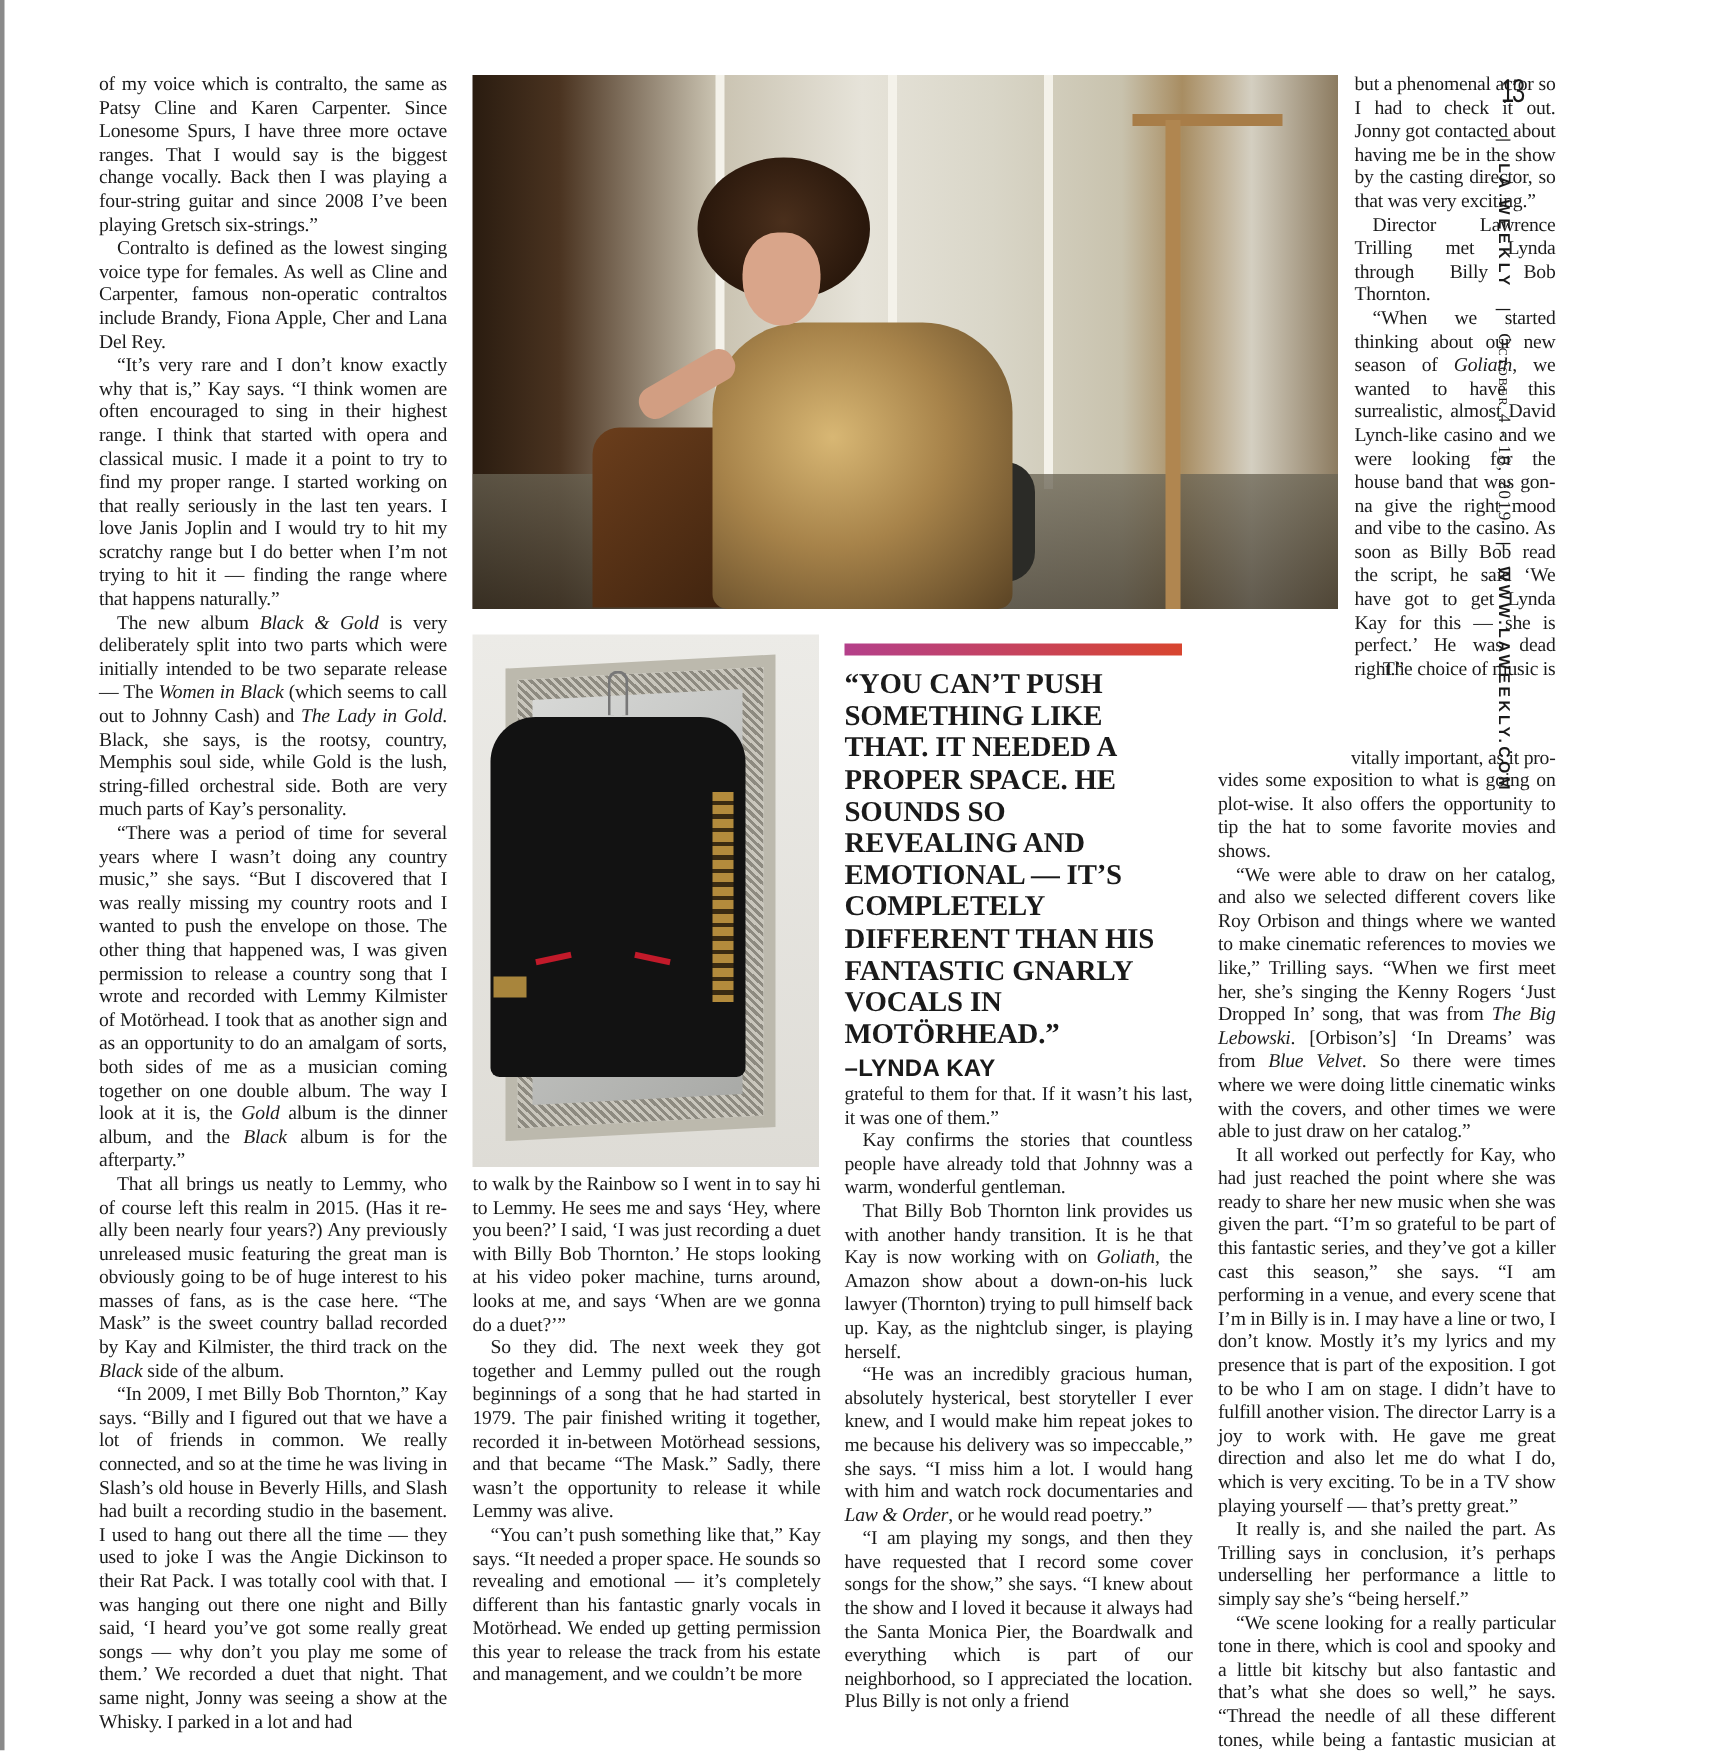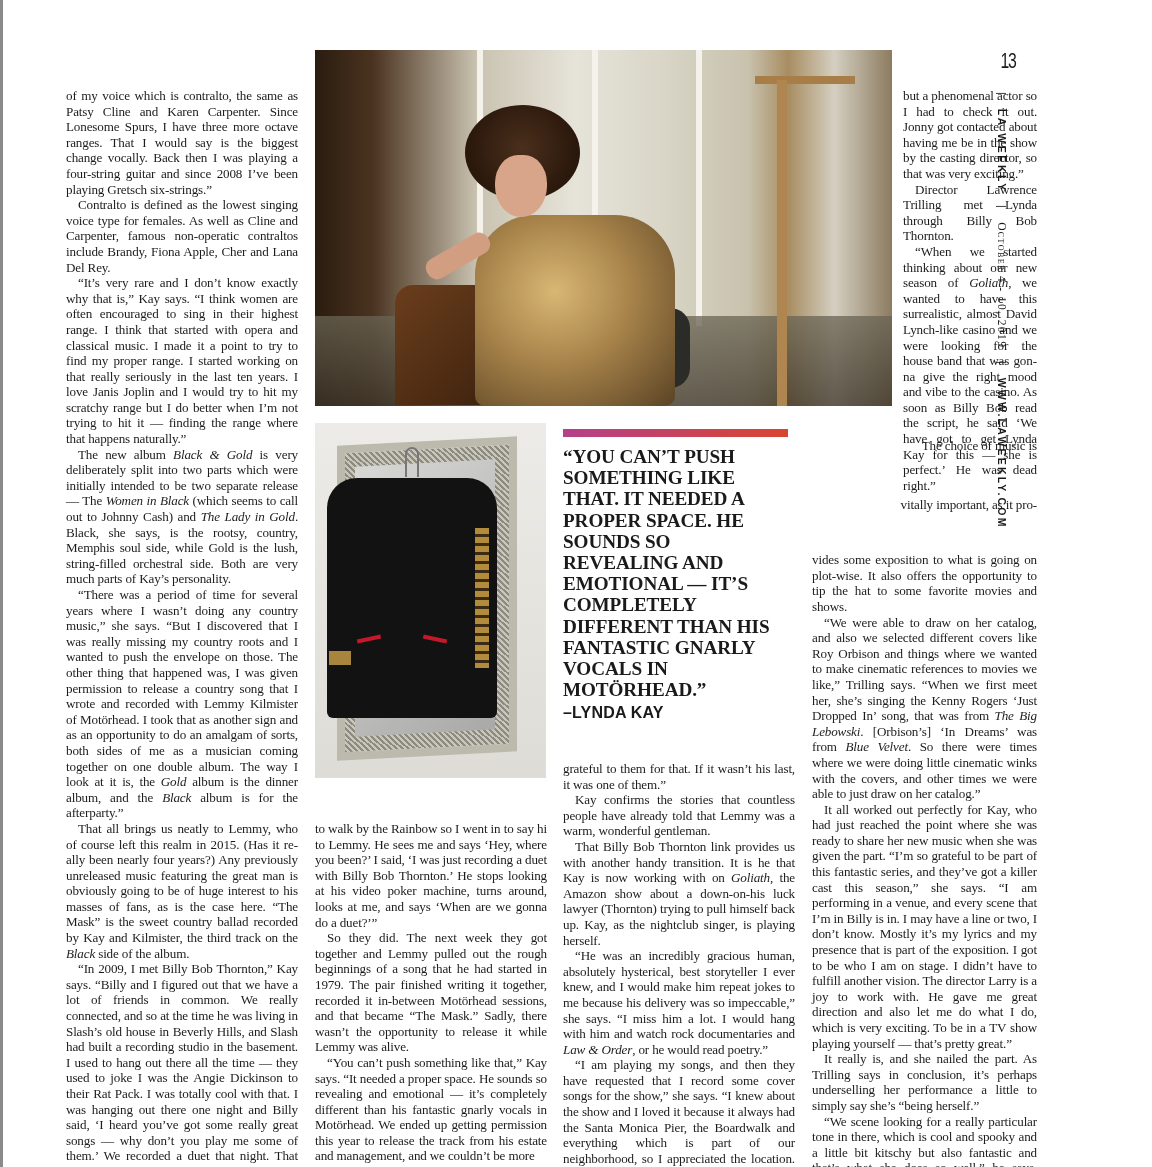--- a/index.html
+++ b/index.html
@@ -1,21 +1,21 @@
 <!DOCTYPE html>
 <html><head>
 <meta charset="utf-8">
 <style>
   * { box-sizing: border-box; margin: 0; padding: 0; }
   html, body { width: 1152px; height: 1167px; background: #ffffff; overflow: hidden; }
   body { position: relative; font-family: "Liberation Serif", "DejaVu Serif", serif; color: #1c1c1c; }
   .edge-line { position: absolute; left: 0; top: 0; width: 3px; height: 1167px; background: #8a8a8a; }
   .col { position: absolute; font-size: 13.1px; line-height: 15.6px; text-align: justify; hyphens: manual; letter-spacing: -0.15px; }
   .col p { text-indent: 12px; }
-  .col p.noindent { text-indent: 0; margin-top: 40px; }
+  .col p.noindent { text-indent: 0; }
   .col em { font-style: italic; }
   #col1 { left: 66px; top: 48px; width: 232px; }
   #col2 { left: 315px; top: 781px; width: 232px; }
   #col3 { left: 563px; top: 721px; width: 232px; }
   #col4top { left: 903px; top: 48px; width: 134px; }
   #col4bot { left: 812px; top: 428px; width: 225px; }
   #col4bot p.right { text-align: right; text-indent: 0; margin-top: 43px; }
   #col4bot p.gap { margin-top: 30px; }
 
   .photo { position: absolute; overflow: hidden; }
@@ -103,21 +103,21 @@
 </div>
 
 <div class="col" id="col2">
   <p class="noindent">to walk by the Rainbow so I went in to say hi to Lemmy. He sees me and says ‘Hey, where you been?’ I said, ‘I was just recording a duet with Billy Bob Thornton.’ He stops looking at his video poker machine, turns around, looks at me, and says ‘When are we gonna do a duet?’”</p>
   <p>So they did. The next week they got together and Lemmy pulled out the rough beginnings of a song that he had started in 1979. The pair finished writing it together, recorded it in-be­tween Motörhead sessions, and that became “The Mask.” Sadly, there wasn’t the opportuni­ty to release it while Lemmy was alive.</p>
   <p>“You can’t push something like that,” Kay says. “It needed a proper space. He sounds so revealing and emotional — it’s completely different than his fantastic gnarly vocals in Motörhead. We ended up getting permission this year to release the track from his estate and management, and we couldn’t be more</p>
 </div>
 
 <div class="col" id="col3">
   <p class="noindent">grateful to them for that. If it wasn’t his last, it was one of them.”</p>
-  <p>Kay confirms the stories that countless peo­ple have already told that Lemmy was a warm, wonderful gentleman.</p>
+  <p>Kay confirms the stories that countless peo­ple have already told that Johnny was a warm, wonderful gentleman.</p>
   <p><span>That Billy Bob Thornton link provides us with another handy transition. It is he that Kay is now working with on </span><em>Goliath</em><span>, the Am­azon show about a down-on-his luck lawyer (Thornton) trying to pull himself back up. Kay, as the nightclub singer, is playing herself.</span></p>
   <p><span>“He was an incredibly gracious human, absolutely hysterical, best storyteller I ever knew, and I would make him repeat jokes to me because his delivery was so impeccable,” she says. “I miss him a lot. I would hang with him and watch rock documentaries and </span><em>Law &amp; Order</em><span>, or he would read poetry.”</span></p>
   <p>“I am playing my songs, and then they have requested that I record some cover songs for the show,” she says. “I knew about the show and I loved it because it always had the Santa Mon­ica Pier, the Boardwalk and everything which is part of our neighborhood, so I appreciated the location. Plus Billy is not only a friend</p>
 </div>
 
 <div class="col" id="col4top">
   <p class="noindent">but a phenomenal actor so I had to check it out. Jonny got contacted about having me be in the show by the casting director, so that was very exciting.”</p>
   <p>Director Lawrence Trill­ing met Lynda through Bil­ly Bob Thornton.</p>
   <p><span>“When we started think­ing about our new season of </span><em>Goliath</em><span>, we wanted to have this surrealistic, almost Da­vid Lynch-like casino and we were looking for the house band that was gon­na give the right mood and vibe to the casino. As soon as Billy Bob read the script, he said ‘We have got to get Lynda Kay for this — she is perfect.’ He was dead right.”</span></p>
 </div>

